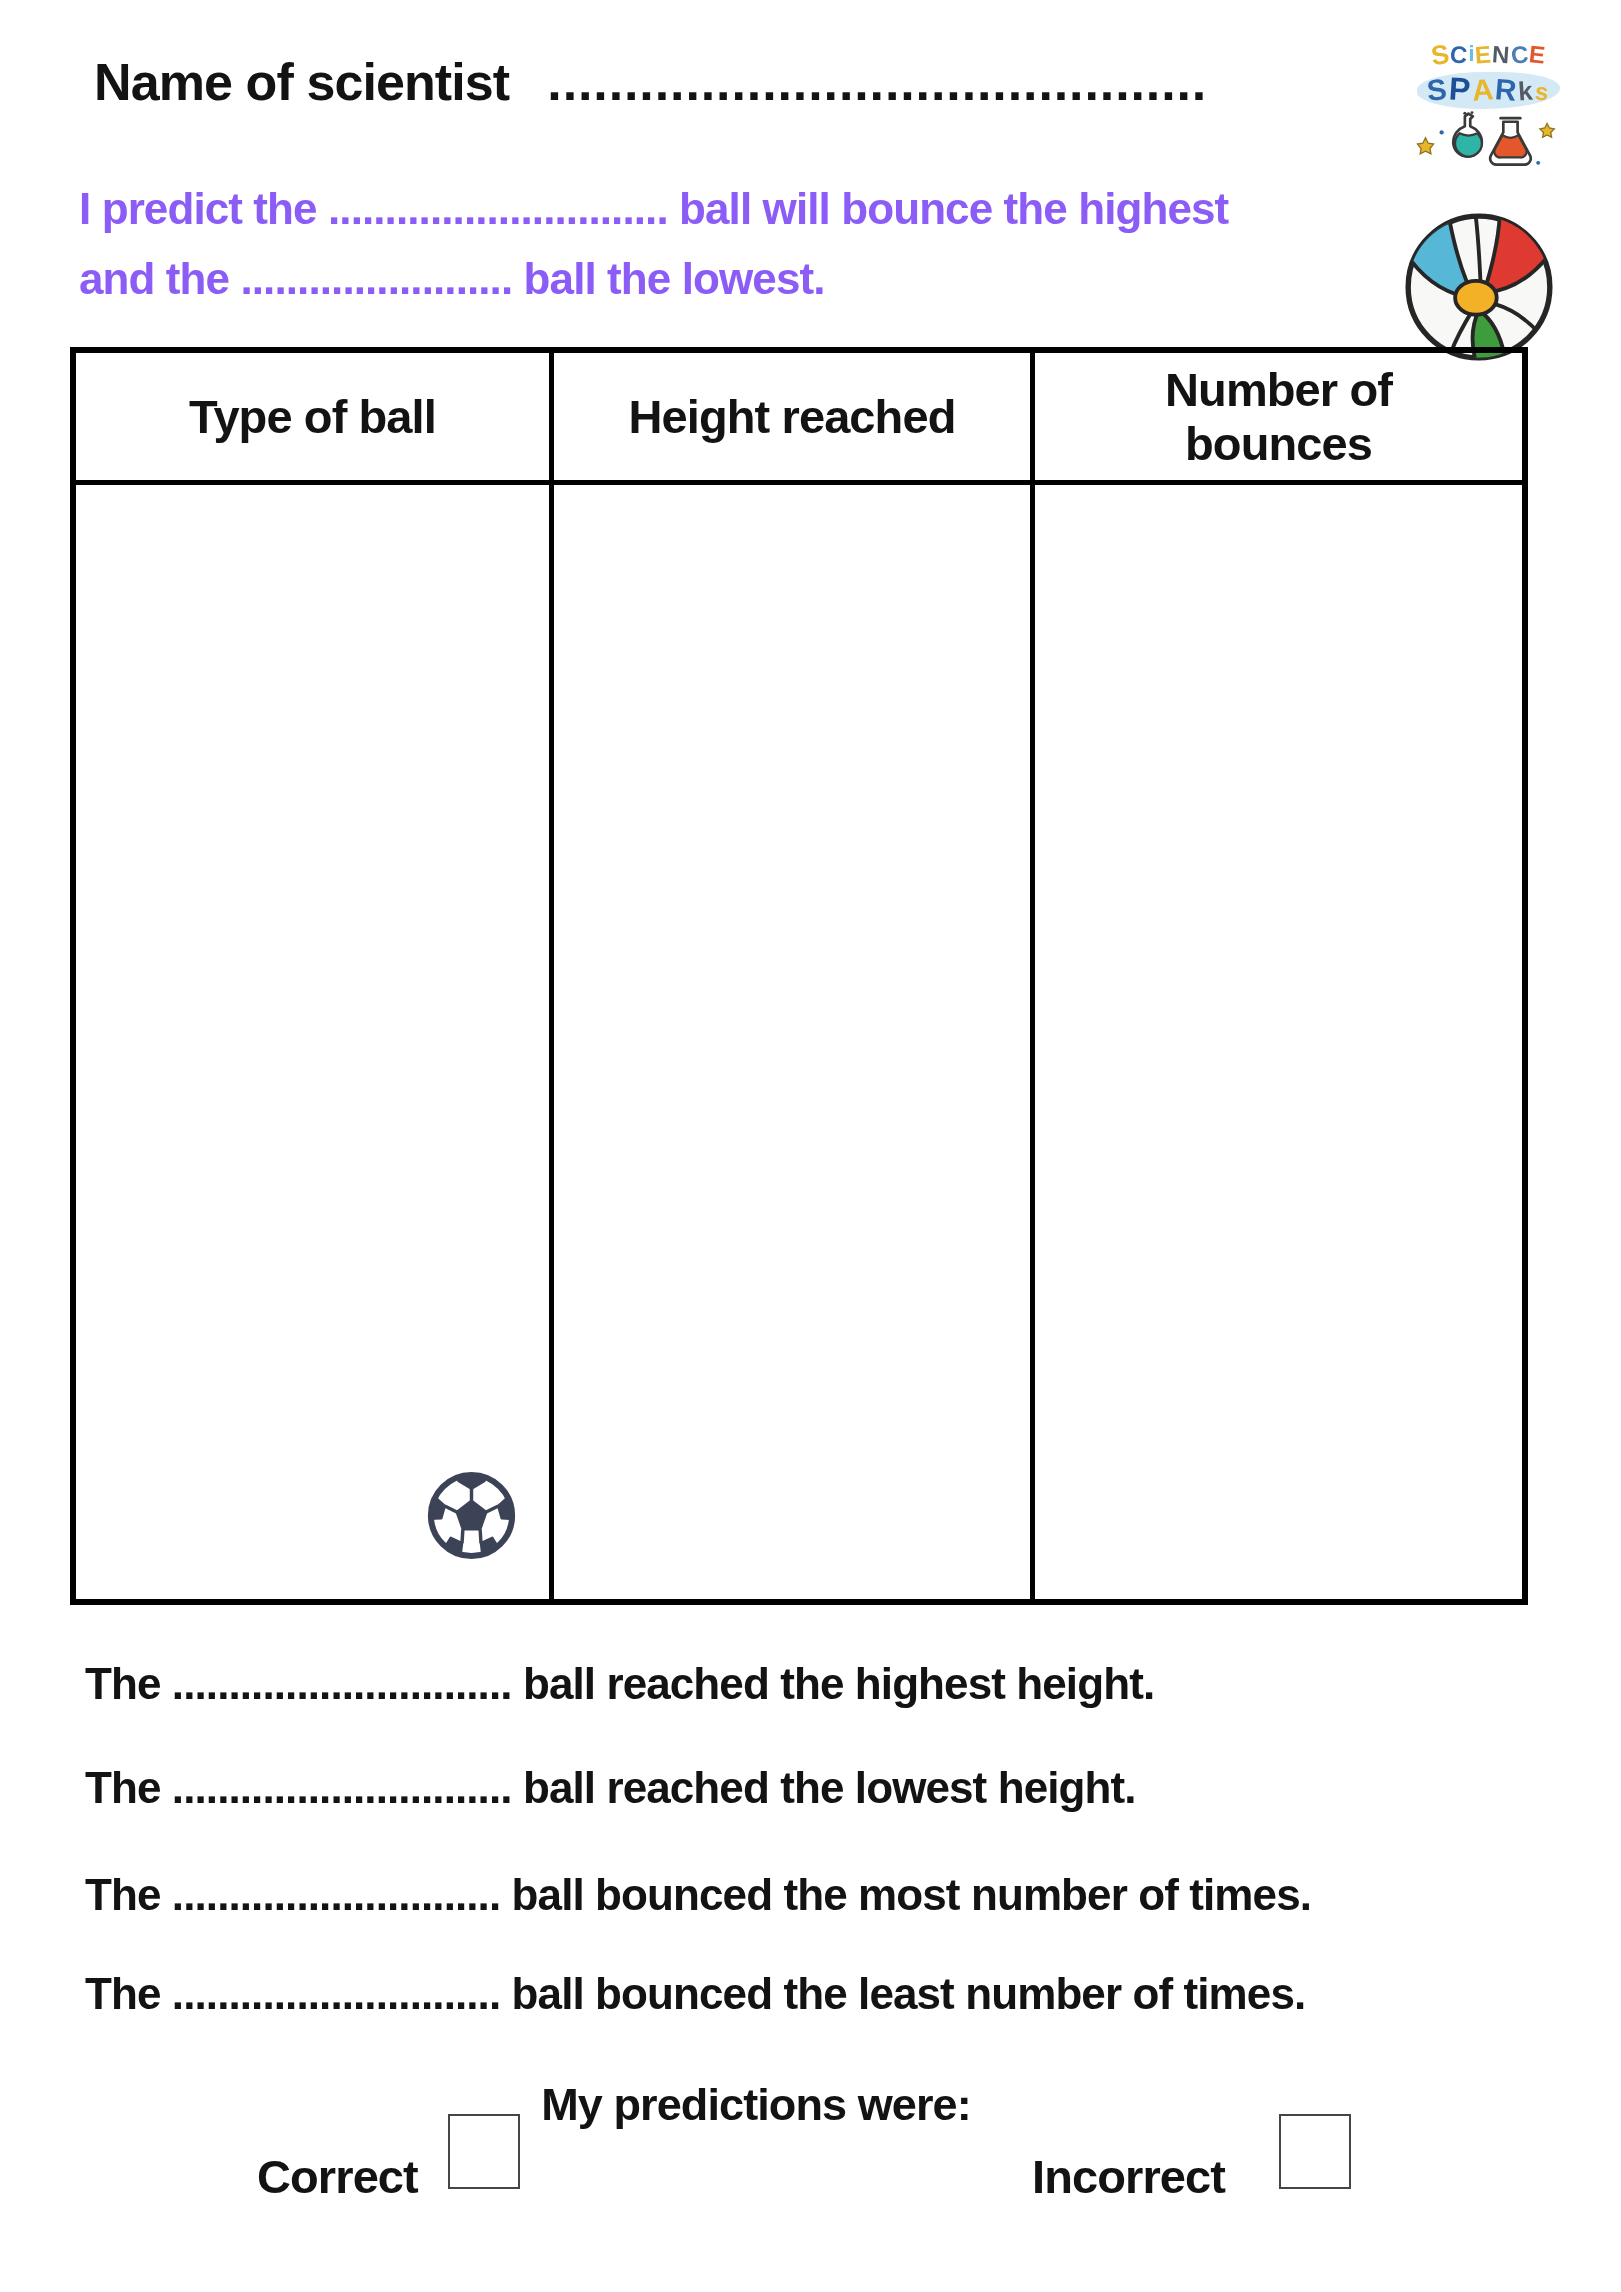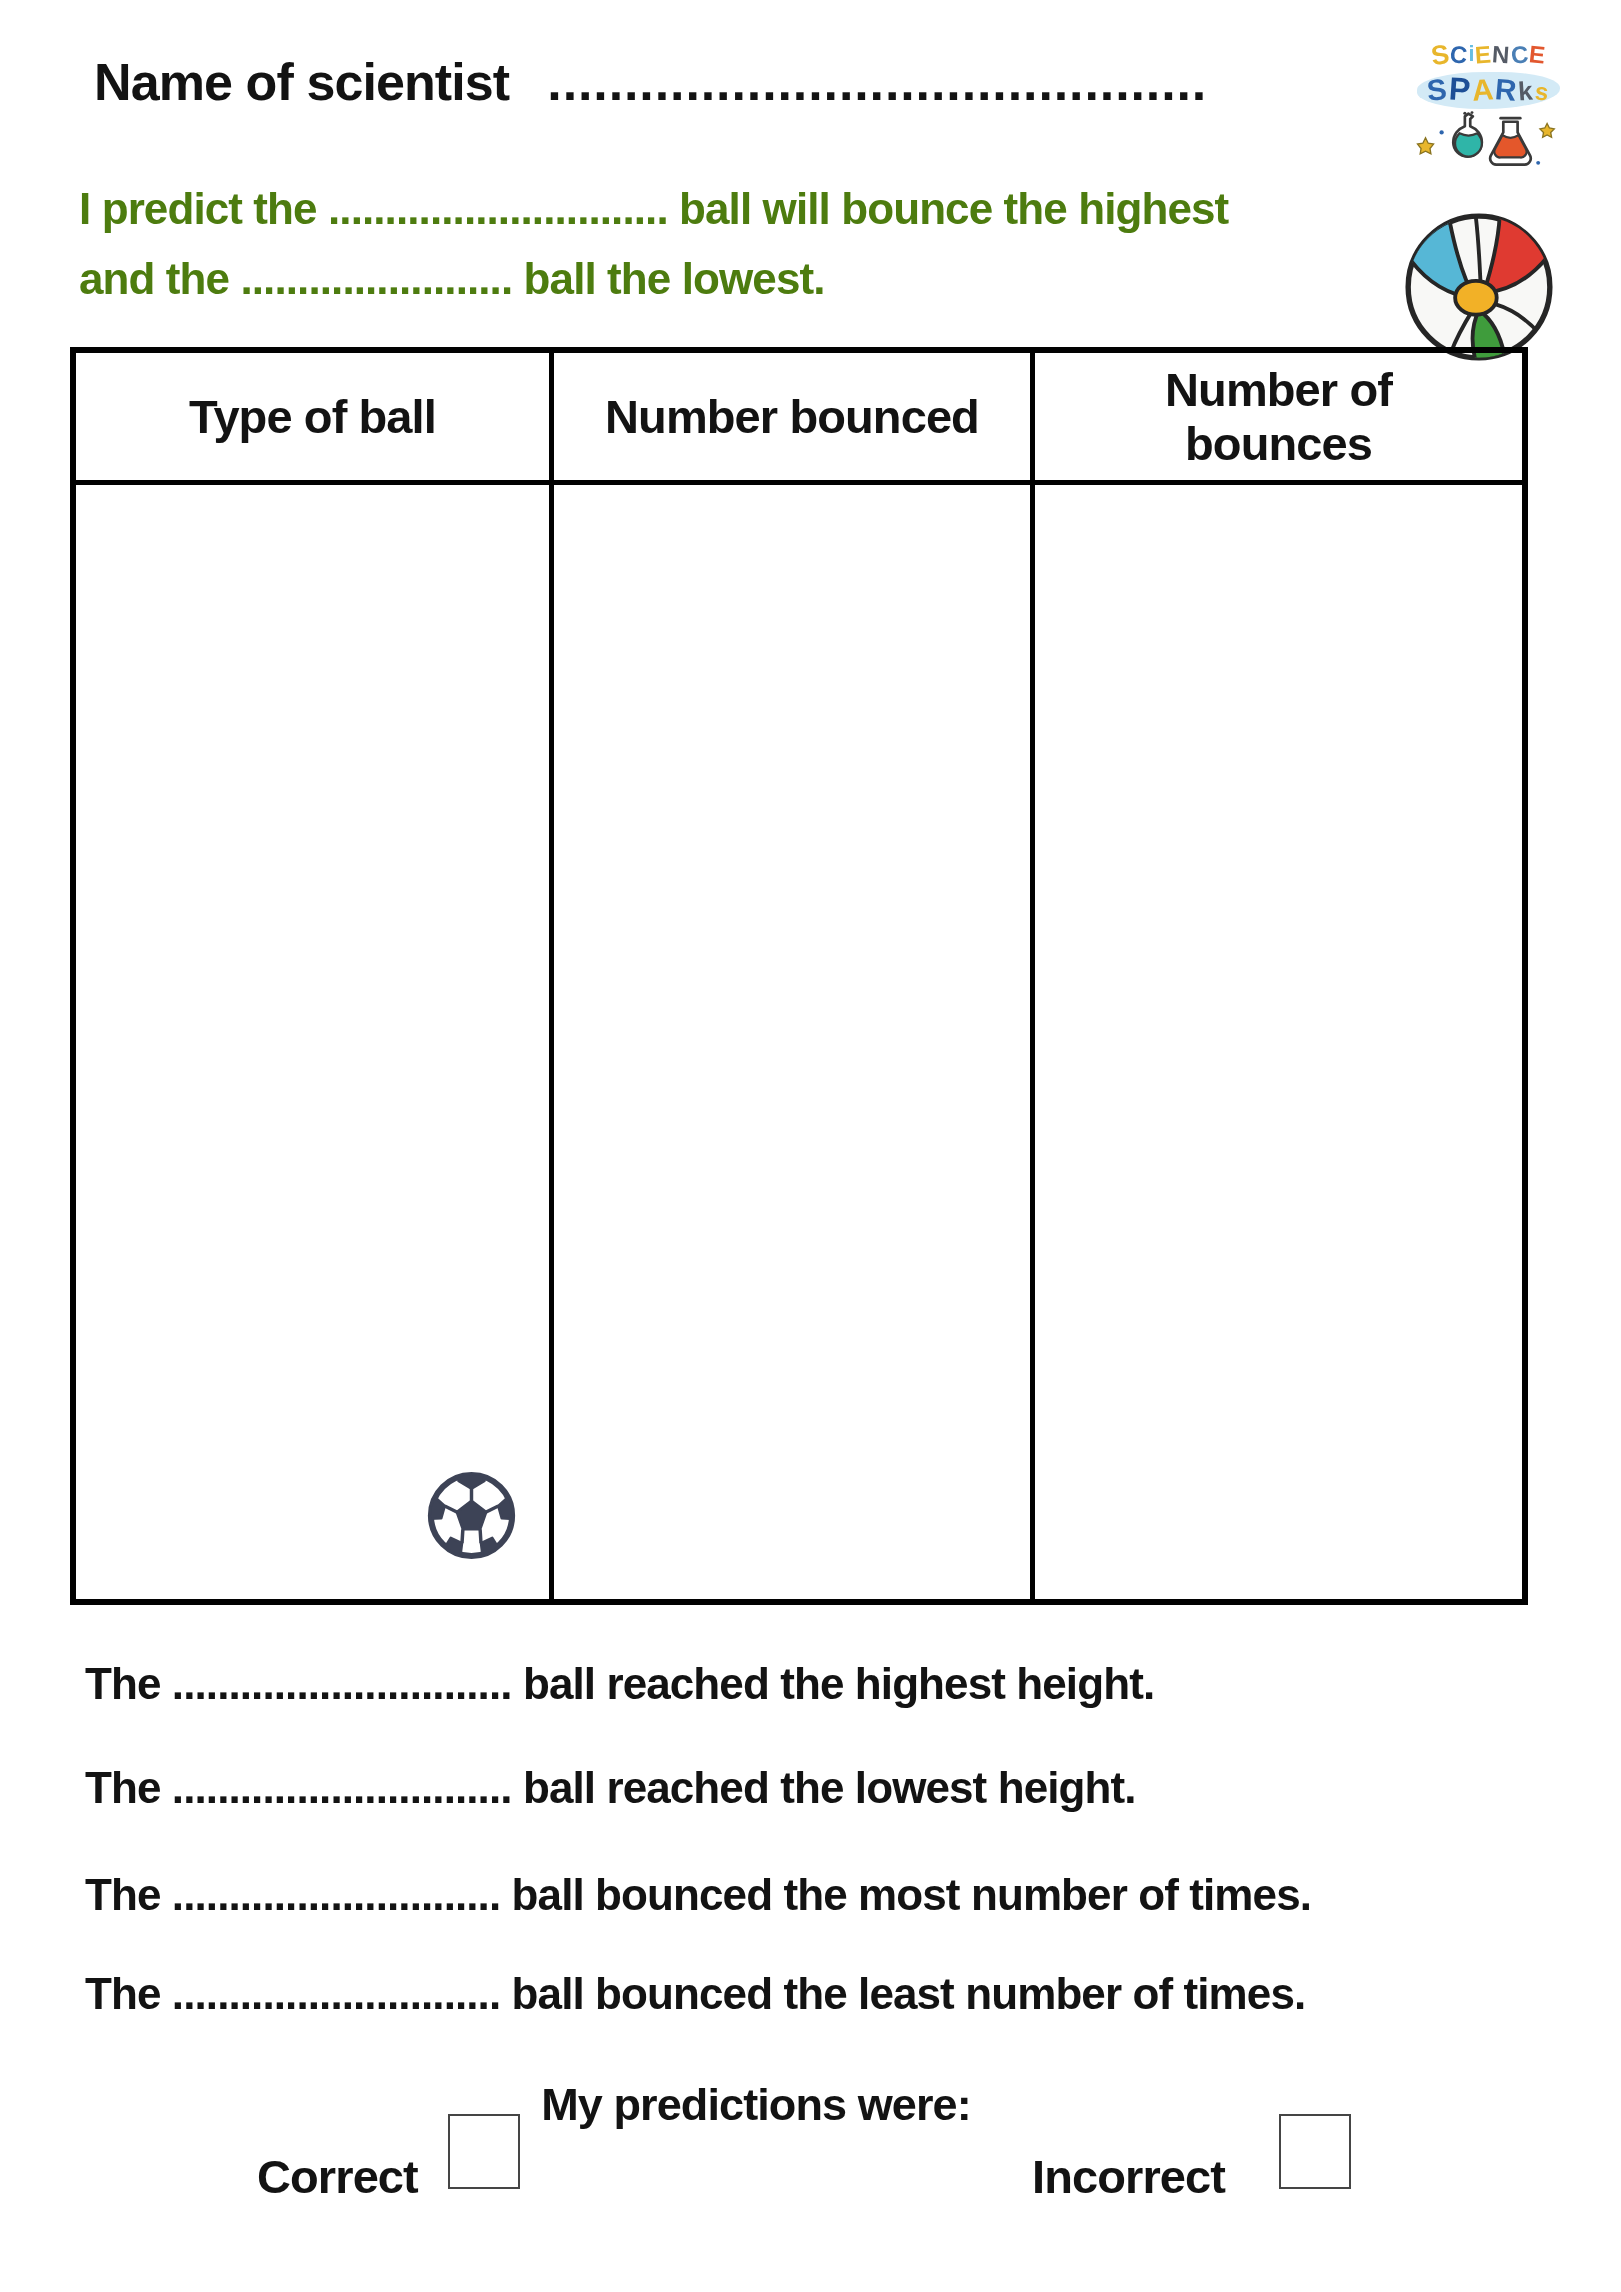--- a/index.html
+++ b/index.html
@@ -39,21 +39,21 @@
   .logo-l2 span:nth-child(1){color:#2E66AE;transform:rotate(-6deg);}
   .logo-l2 span:nth-child(2){color:#1D4E96;transform:rotate(4deg);font-size:32px;}
   .logo-l2 span:nth-child(3){color:#E8B62C;transform:rotate(-4deg);}
   .logo-l2 span:nth-child(4){color:#2E66AE;transform:rotate(5deg);}
   .logo-l2 span:nth-child(5){color:#555B66;transform:rotate(-4deg);font-size:26px;}
   .logo-l2 span:nth-child(6){color:#E8B62C;transform:rotate(6deg);font-size:24px;}
   .logo-art{margin-top:1.8px;}
   
   .predict{
     position:absolute;left:79px;top:174px;width:1343px;
-    color:#4d7c0f;font-size:44px;line-height:70px;letter-spacing:-0.9px;
+    color:#8b5cf6;font-size:44px;line-height:70px;letter-spacing:-0.9px;
   }
   
   .beachball{position:absolute;left:1402px;top:210px;width:154px;height:154px;}
   
   .btable{
     position:absolute;left:70px;top:347px;width:1458px;height:1258px;
     box-sizing:border-box;border:6.3px solid #010101;
     display:grid;grid-template-columns:478px 481px 1fr;grid-template-rows:132px 1fr;
   }
   .cell{box-sizing:border-box;}
@@ -153,21 +153,21 @@
       <path d="M120 122 C147 130 166 146 180 162" fill="none"></path>
     </g>
     <ellipse cx="96" cy="114" rx="27" ry="22" fill="#F2B127" stroke="#262626" stroke-width="5"></ellipse>
   </svg>
 
   <div class="btable">
     <div class="cell th colline">
       <span>Type of ball</span>
     </div>
     <div class="cell th colline">
-      <span>Number bounced</span>
+      <span>Height reached</span>
     </div>
     <div class="cell th">
       <div class="th-inner-left">Number of bounces</div>
     </div>
     <div class="cell td colline">
       <svg class="soccerball" viewBox="0 0 110 110">
         <defs>
             <clipPath id="sb-clip">
               <circle cx="55" cy="55" r="47"></circle>
             </clipPath>

